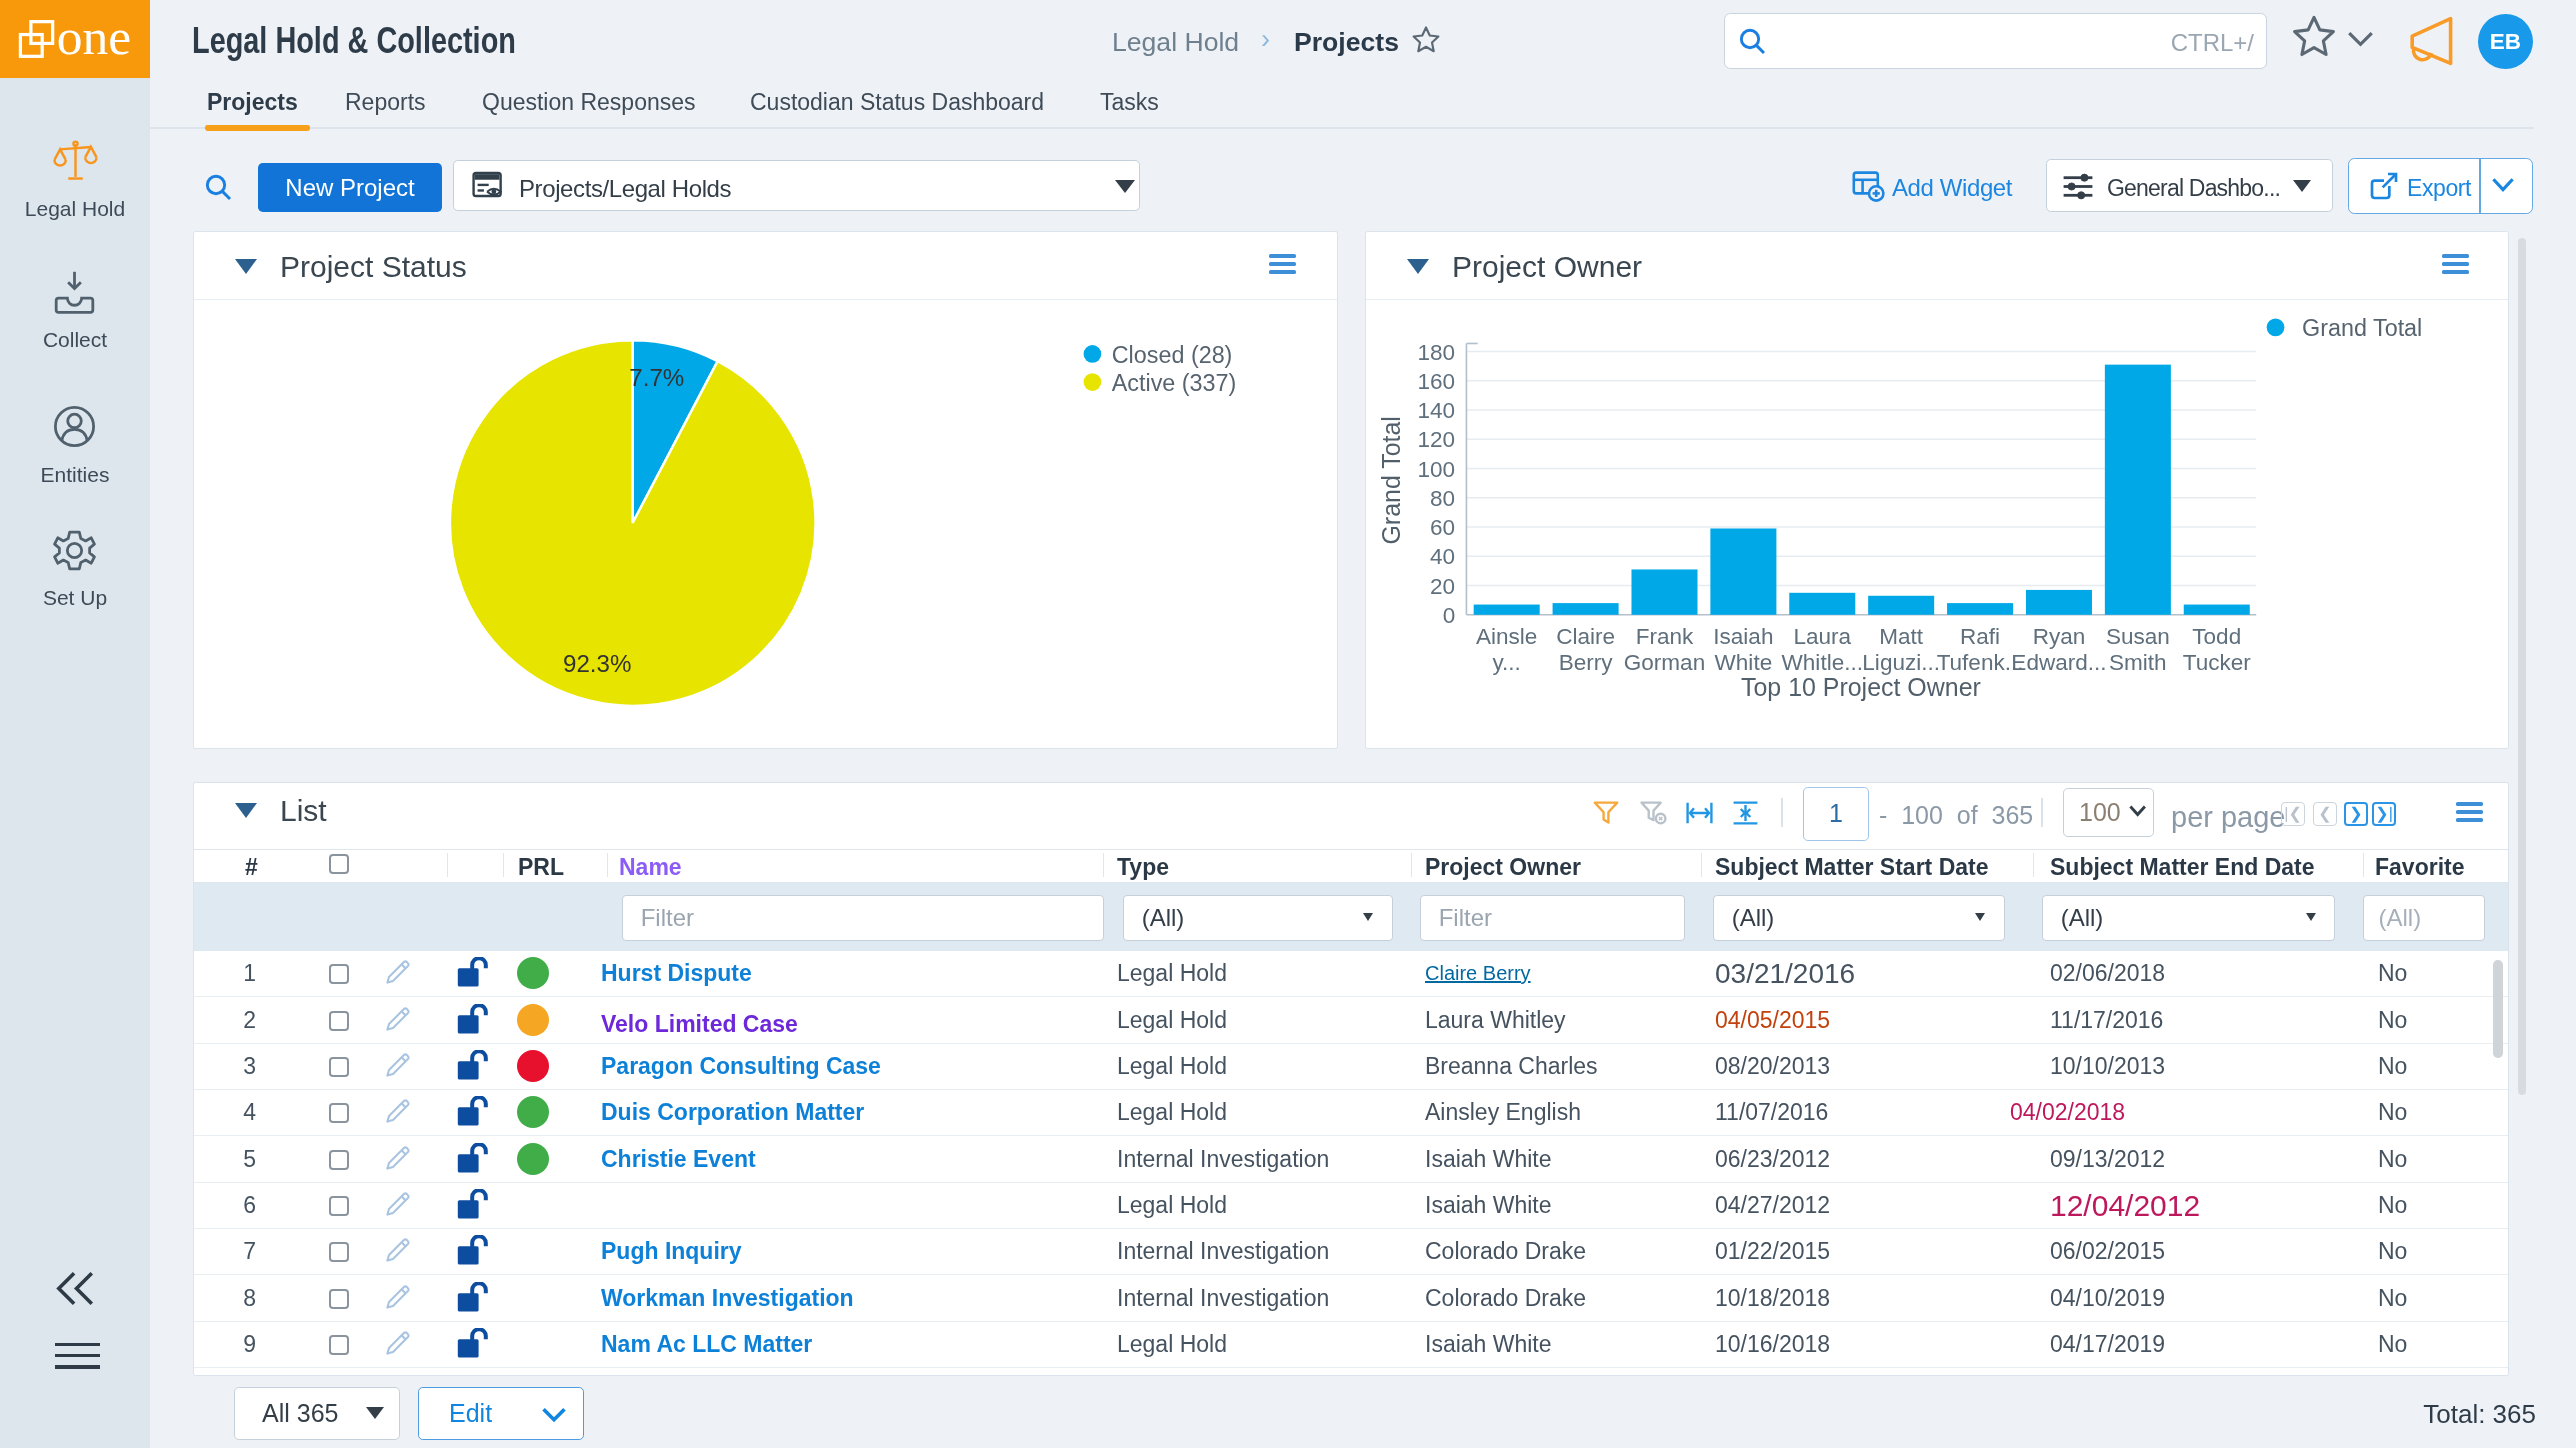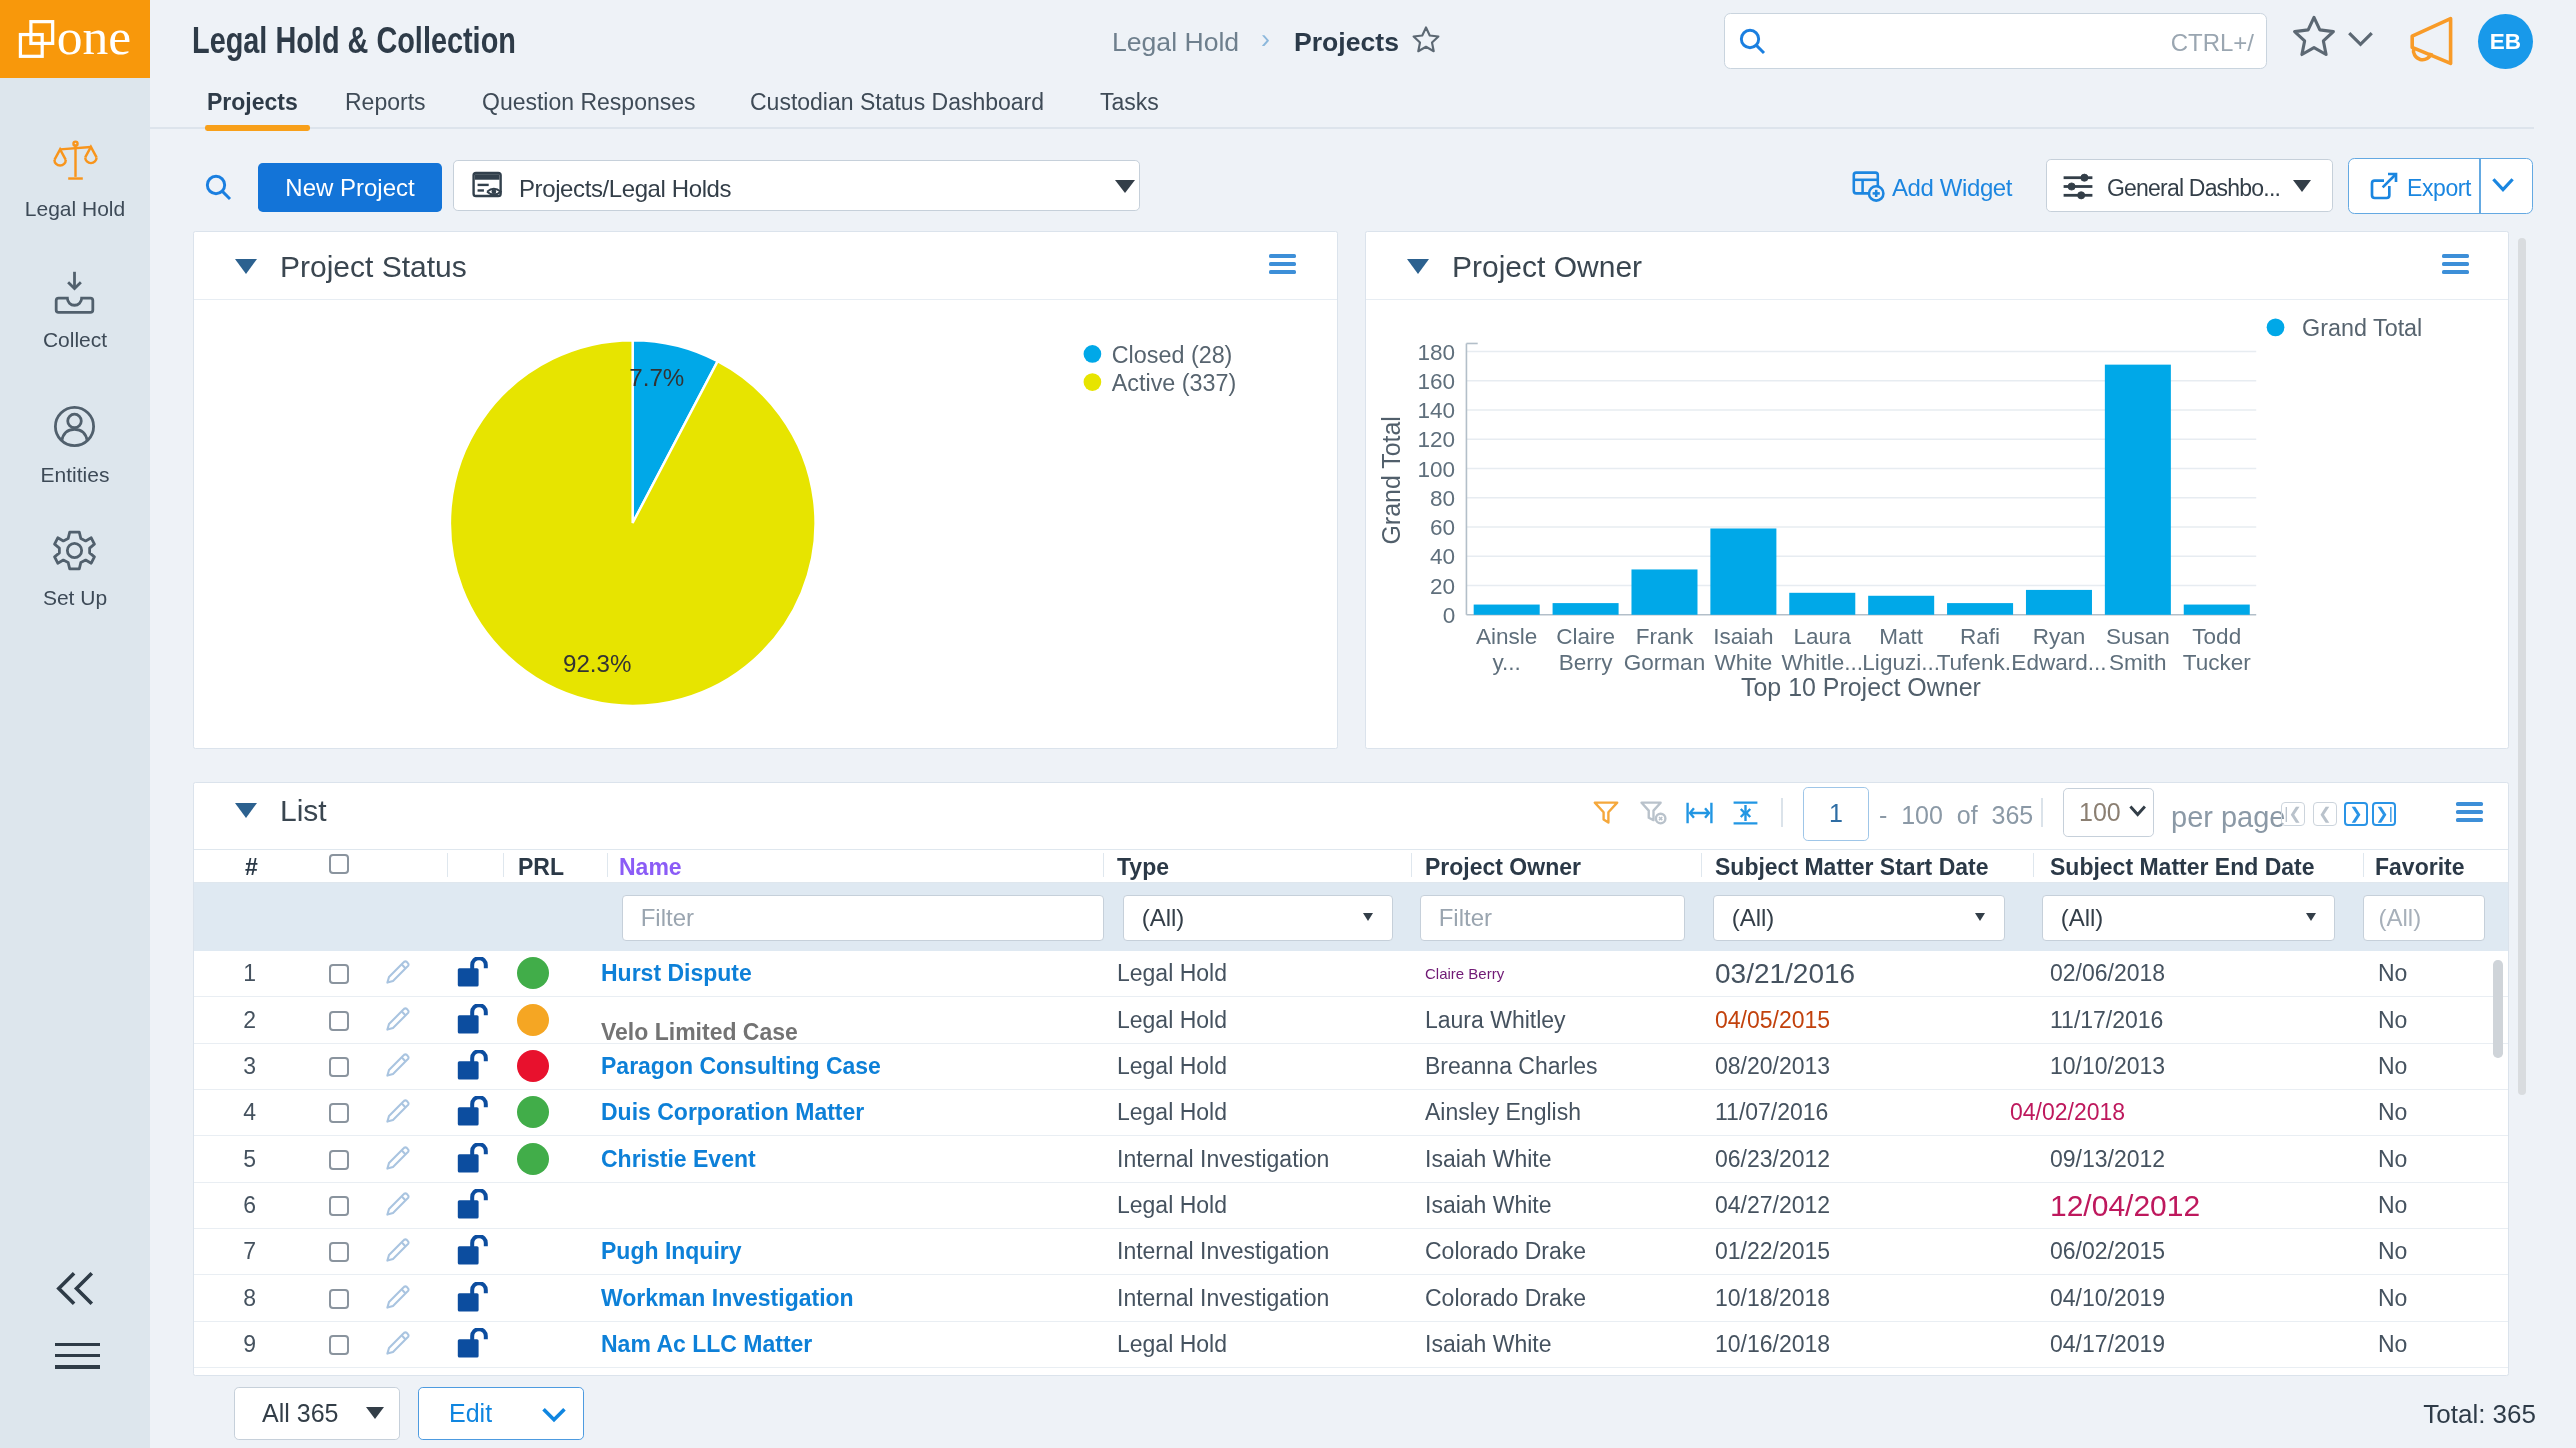--- a/index.html
+++ b/index.html
@@ -394,38 +394,38 @@
 <path d="M8 32 L10 25 L28 7 A2.8 2.8 0 0 1 33 7 L33.2 7.2 A2.8 2.8 0 0 1 33 12 L15 30 L8 32 Z" stroke-linejoin="round"></path>
 <line x1="26" y1="9.5" x2="30.5" y2="14"></line>
         </svg></div>
   <div class="abs" style="left:262px;top:5.6px;width:34px;height:32px;"><svg width="34" height="32" viewBox="0 0 42 40">
 <path d="M20 15 V10 a8.5 8.5 0 0 1 17 0 V14" fill="none" stroke="#0c4d9f" stroke-width="5"></path>
 <rect x="2" y="14" width="26" height="23" rx="2" fill="#0c4d9f"></rect>
         </svg></div>
   <div class="abs" style="left:323px;top:6.4px;width:32px;height:32px;border-radius:50%;background:#41ad49;"></div>
   <div class="abs" style="left:407px;top:0;height:45px;line-height:45px;font-size:23px;font-weight:bold;color:#0d80d8;">Hurst Dispute</div>
   <div class="abs" style="left:923px;top:0;height:45px;line-height:45px;font-size:23px;color:#45525f;">Legal Hold</div>
-  <div class="abs" style="left:1231px;top:0;height:45px;line-height:45px;font-size:15px;color:#701a75;">Claire Berry</div>
+  <div class="abs" style="left:1231px;top:0;height:45px;line-height:45px;font-size:20px;color:#0369a1;text-decoration:underline;">Claire Berry</div>
   <div class="abs" style="left:1521px;top:0;height:45px;line-height:45px;font-size:28px;color:#45525f;">03/21/2016</div>
   <div class="abs" style="left:1856px;top:0;height:45px;line-height:45px;font-size:23px;color:#45525f;">02/06/2018</div>
   <div class="abs" style="left:2184px;top:0;height:45px;line-height:45px;font-size:23px;color:#45525f;">No</div>
 </div>
 <div class="abs" style="left:0;top:215px;width:2316px;height:46px;border-bottom:1.6px solid #e9eef3;box-sizing:border-box;">
   <div class="abs" style="left:16px;top:0;width:46px;height:45px;line-height:45px;text-align:right;font-size:23px;color:#45525f;">2</div>
   <div class="abs" style="left:135px;top:13px;width:20px;height:20px;border:2px solid #8a949e;border-radius:4px;box-sizing:border-box;"></div>
   <div class="abs" style="left:187px;top:6.4px;width:32px;height:32px;"><svg width="32" height="32" viewBox="0 0 40 40" fill="none" stroke="#a9c4e0" stroke-width="2.6">
 <path d="M8 32 L10 25 L28 7 A2.8 2.8 0 0 1 33 7 L33.2 7.2 A2.8 2.8 0 0 1 33 12 L15 30 L8 32 Z" stroke-linejoin="round"></path>
 <line x1="26" y1="9.5" x2="30.5" y2="14"></line>
         </svg></div>
   <div class="abs" style="left:262px;top:5.6px;width:34px;height:32px;"><svg width="34" height="32" viewBox="0 0 42 40">
 <path d="M20 15 V10 a8.5 8.5 0 0 1 17 0 V14" fill="none" stroke="#0c4d9f" stroke-width="5"></path>
 <rect x="2" y="14" width="26" height="23" rx="2" fill="#0c4d9f"></rect>
         </svg></div>
   <div class="abs" style="left:323px;top:6.4px;width:32px;height:32px;border-radius:50%;background:#f5a623;"></div>
-  <div class="abs" style="left:407px;top:12px;height:45px;line-height:45px;font-size:23px;font-weight:bold;color:#737373;">Velo Limited Case</div>
+  <div class="abs" style="left:407px;top:4px;height:45px;line-height:45px;font-size:23px;font-weight:bold;color:#6d28d9;">Velo Limited Case</div>
   <div class="abs" style="left:923px;top:0;height:45px;line-height:45px;font-size:23px;color:#45525f;">Legal Hold</div>
   <div class="abs" style="left:1231px;top:0;height:45px;line-height:45px;font-size:23px;color:#45525f;">Laura Whitley</div>
   <div class="abs" style="left:1521px;top:0;height:45px;line-height:45px;font-size:23px;color:#c2410c;">04/05/2015</div>
   <div class="abs" style="left:1856px;top:0;height:45px;line-height:45px;font-size:23px;color:#45525f;">11/17/2016</div>
   <div class="abs" style="left:2184px;top:0;height:45px;line-height:45px;font-size:23px;color:#45525f;">No</div>
 </div>
 <div class="abs" style="left:0;top:261px;width:2316px;height:46px;border-bottom:1.6px solid #e9eef3;box-sizing:border-box;">
   <div class="abs" style="left:16px;top:0;width:46px;height:45px;line-height:45px;text-align:right;font-size:23px;color:#45525f;">3</div>
   <div class="abs" style="left:135px;top:13px;width:20px;height:20px;border:2px solid #8a949e;border-radius:4px;box-sizing:border-box;"></div>
   <div class="abs" style="left:187px;top:6.4px;width:32px;height:32px;"><svg width="32" height="32" viewBox="0 0 40 40" fill="none" stroke="#a9c4e0" stroke-width="2.6">

